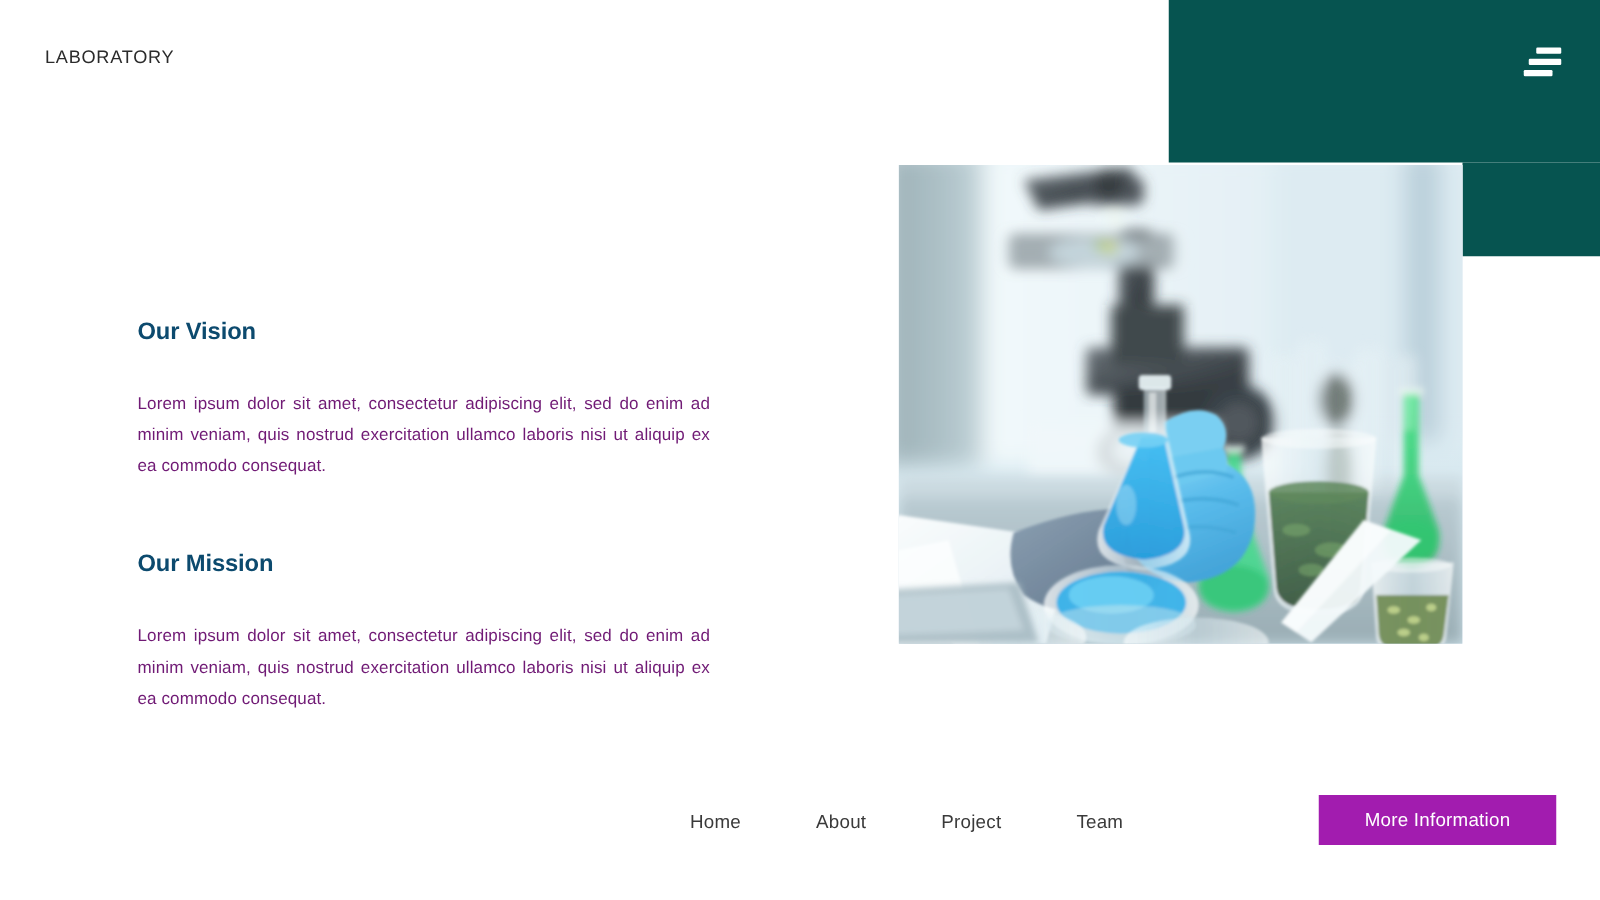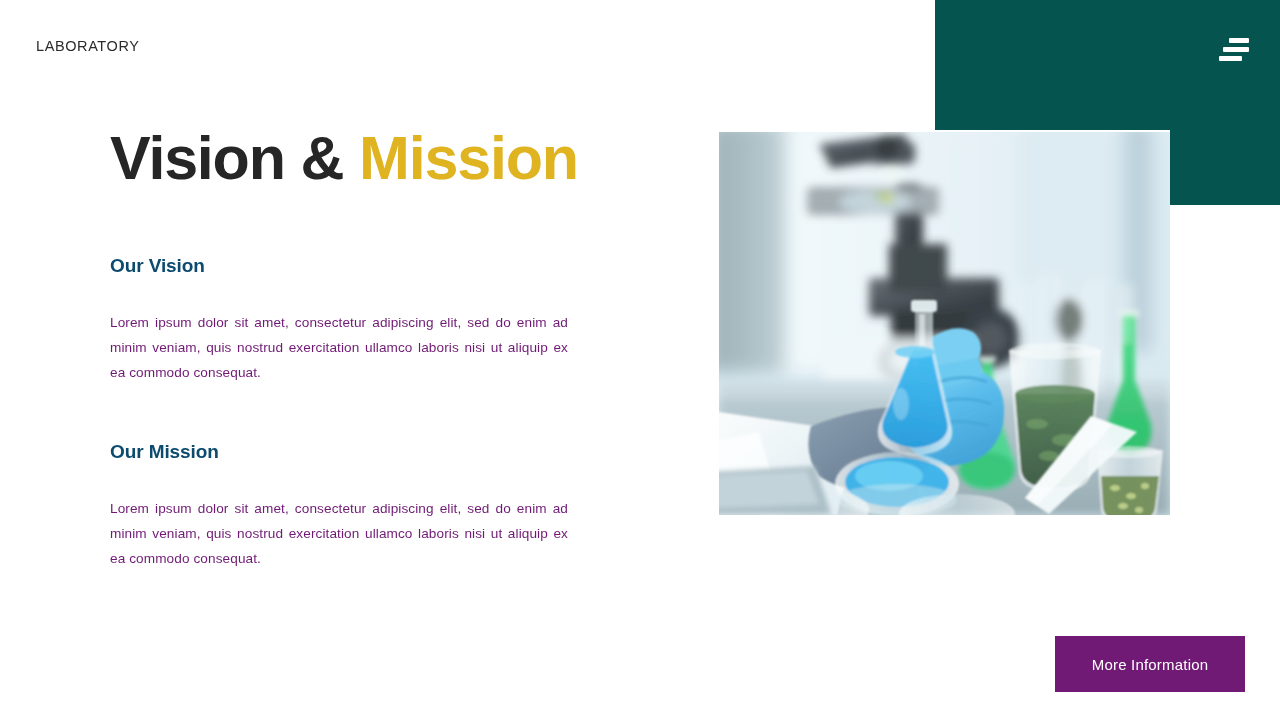--- a/index.html
+++ b/index.html
@@ -73,22 +73,22 @@
   
   .footer-nav {
     position:absolute; left:552px; top:645px; height:24px;
     display:flex; align-items:center; gap:60px;
   }
   .nav-link {
     font-size:15px; color:#3a3a3a; letter-spacing:0.2px;
     cursor:pointer; text-decoration:none; white-space:nowrap;
   }
   .cta-btn {
-    position:absolute; left:1055px; top:636px; width:190px; height:56px;
-    background:#701a75; color:#ffffff; border:none;
+    position:absolute; left:1055px; top:636px; width:190px; height:40px;
+    background:#a21caf; color:#ffffff; border:none;
     font-family:"Liberation Sans", sans-serif;
     font-size:15px; letter-spacing:0.2px; cursor:pointer;
     display:flex; align-items:center; justify-content:center;
   }
 </style>
 </head>
 <body>
 
 <div class="slide">
 
@@ -96,21 +96,20 @@
   <div class="teal-block-ext"></div>
 
   <div class="menu-btn">
     <span class="bar b1"></span>
     <span class="bar b2"></span>
     <span class="bar b3"></span>
   </div>
 
   <div class="brand">LABORATORY</div>
 
-  <h1 class="headline"><span>Vision &amp; </span><span class="accent">Mission</span></h1>
 
   <div class="text-col">
 
     <div class="section">
       <div class="sec-title">Our Vision</div>
       <p class="sec-body">Lorem ipsum dolor sit amet, consectetur adipiscing elit, sed do enim ad minim veniam, quis nostrud exercitation ullamco laboris nisi ut aliquip ex ea commodo consequat.</p>
     </div>
 
     <div class="section">
       <div class="sec-title">Our Mission</div>
@@ -323,16 +322,22 @@
 
       <g filter="url(#blurSoft)">
         <path d="M-10 340 L96 334 L112 382 L-10 383 Z" fill="#9fb3bb" opacity="0.9"></path>
         <path d="M-6 344 L88 339 L100 372 L-6 376 Z" fill="#c4d5dc" opacity="0.8"></path>
       </g>
 
       <rect x="0" y="0" width="451" height="383" fill="#eaf4f9" opacity="0.12"></rect>
     </svg>
   </div>
 
+  <nav class="footer-nav">
+    <a class="nav-link">Home</a>
+    <a class="nav-link">About</a>
+    <a class="nav-link">Project</a>
+    <a class="nav-link">Team</a>
+  </nav>
 
   <button class="cta-btn">More Information</button>
 
 </div>
 
 </body></html>

